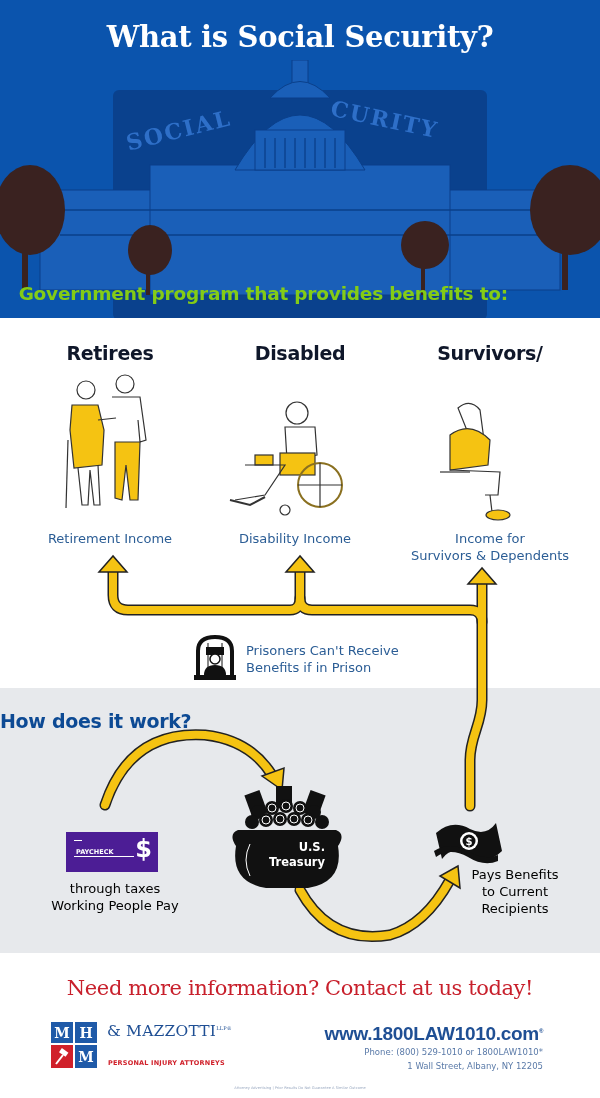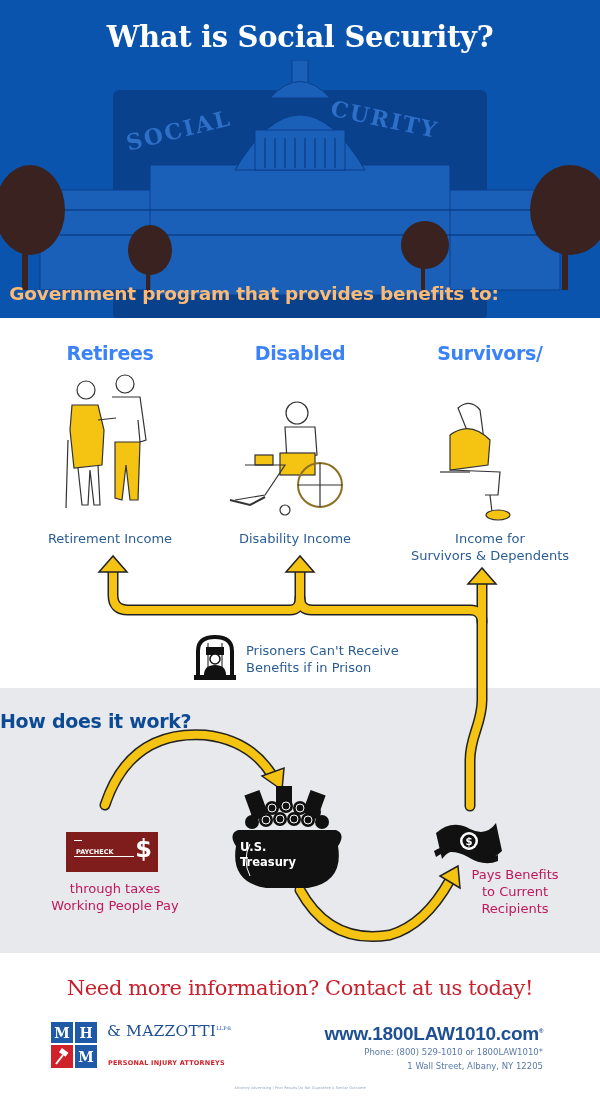--- a/index.html
+++ b/index.html
@@ -7,43 +7,43 @@
   body { position: relative; font-family: "DejaVu Sans", sans-serif; }
 
   
   .hero { position: absolute; left: 0; top: 0; width: 600px; height: 318px; background: #0b54ad; overflow: hidden; }
   .hero-title { position: absolute; top: 20px; left: 0; width: 600px; text-align: center; color: #fff; font-family: "DejaVu Serif", serif; font-weight: bold; font-size: 29px; letter-spacing: -0.3px; z-index: 5; }
   .card { position: absolute; left: 113px; top: 90px; width: 374px; height: 230px; background: #0a3f8a; border-radius: 6px; opacity: 0.9; }
   .card-word { position: absolute; font-family: "DejaVu Serif", serif; font-weight: bold; color: #2e6fc8; font-size: 22px; letter-spacing: 2px; }
   .card-word.l { left: 125px; top: 117px; transform: rotate(-14deg); }
   .card-word.r { left: 330px; top: 106px; transform: rotate(12deg); }
   .capitol { position: absolute; left: 0; top: 60px; width: 600px; height: 260px; }
-  .hero-sub { position: absolute; top: 283px; left: 0; width: 508px; text-align: center; color: #fdba74; font-family: "DejaVu Sans", sans-serif; font-weight: bold; font-size: 18.5px; z-index: 5; letter-spacing: -0.2px; }
+  .hero-sub { position: absolute; top: 283px; left: 0; width: 508px; text-align: right; color: #84cc16; font-family: "DejaVu Sans", sans-serif; font-weight: bold; font-size: 18.5px; z-index: 5; letter-spacing: -0.2px; }
 
   
   .section-white { position: absolute; left: 0; top: 318px; width: 600px; height: 370px; background: #ffffff; }
-  .ben-title { position: absolute; color: #3b82f6; font-weight: bold; font-size: 19px; text-align: center; line-height: 22px; letter-spacing: -0.3px; }
+  .ben-title { position: absolute; color: #0f172a; font-weight: bold; font-size: 19px; text-align: center; line-height: 22px; letter-spacing: -0.3px; }
   .ben-caption { position: absolute; color: #2b5d95; font-size: 13px; text-align: center; line-height: 17px; }
   .fig { position: absolute; }
 
   .arrows { position: absolute; left: 0; top: 545px; width: 600px; height: 300px; pointer-events: none; }
   .prison-icon { position: absolute; left: 192px; top: 633px; width: 46px; height: 48px; }
   .prison-text { position: absolute; left: 246px; top: 642px; color: #2b5d95; font-size: 13px; line-height: 17px; }
 
   
   .section-grey { position: absolute; left: 0; top: 688px; width: 600px; height: 265px; background: #e7e9ec; }
   .how-title { position: absolute; left: 0; top: 710px; width: 600px; color: #0d4a94; font-weight: bold; font-size: 19px; letter-spacing: -0.3px; }
-  .paycheck { position: absolute; left: 66px; top: 832px; width: 92px; height: 40px; background: #7f1d1d; }
+  .paycheck { position: absolute; left: 66px; top: 832px; width: 92px; height: 40px; background: #4c1d95; }
   .paycheck-label { position: absolute; left: 10px; top: 16px; color: #fff; font-size: 6.5px; font-weight: bold; }
   .paycheck-line { position: absolute; left: 8px; top: 24px; width: 60px; height: 1px; background: #fff; }
   .paycheck-dash { position: absolute; left: 8px; top: 8px; width: 8px; height: 1px; background: #fff; }
   .paycheck-dollar { position: absolute; right: 6px; top: 3px; color: #fff; font-size: 24px; font-weight: bold; }
-  .work-caption { position: absolute; color: #be185d; font-size: 13px; text-align: center; line-height: 17px; }
+  .work-caption { position: absolute; color: #000000; font-size: 13px; text-align: center; line-height: 17px; }
   .pot { position: absolute; left: 228px; top: 782px; width: 118px; height: 110px; }
-  .pot-label { position: absolute; left: 240px; top: 840px; width: 85px; text-align: left; color: #fff; font-weight: bold; font-size: 11.5px; line-height: 15px; }
+  .pot-label { position: absolute; left: 240px; top: 840px; width: 85px; text-align: right; color: #fff; font-weight: bold; font-size: 11.5px; line-height: 15px; }
   .money { position: absolute; left: 432px; top: 815px; width: 70px; height: 58px; }
 
   
   .cta { position: absolute; left: 0; top: 976px; width: 600px; text-align: center; color: #c8202c; font-family: "DejaVu Serif", serif; font-size: 21px; letter-spacing: -0.4px; }
   .logo-grid { position: absolute; left: 51px; top: 1022px; width: 46px; height: 46px; display: grid; grid-template-columns: 22px 22px; grid-gap: 2px; }
   .logo-cell { background: #1f5aa8; color: #fff; font-family: "DejaVu Serif", serif; font-weight: bold; font-size: 14px; display: flex; align-items: center; justify-content: center; }
   .logo-cell.red { background: #d0202a; }
   .firm-name { position: absolute; left: 107px; top: 1020px; color: #1f4f94; font-family: "DejaVu Serif", serif; font-size: 15.5px; line-height: 17px; letter-spacing: 0.2px; }
   .firm-llp { font-size: 5px; vertical-align: super; }
   .firm-tag { position: absolute; left: 108px; top: 1059px; color: #d0202a; font-size: 6.5px; font-weight: bold; letter-spacing: 0.2px; }

